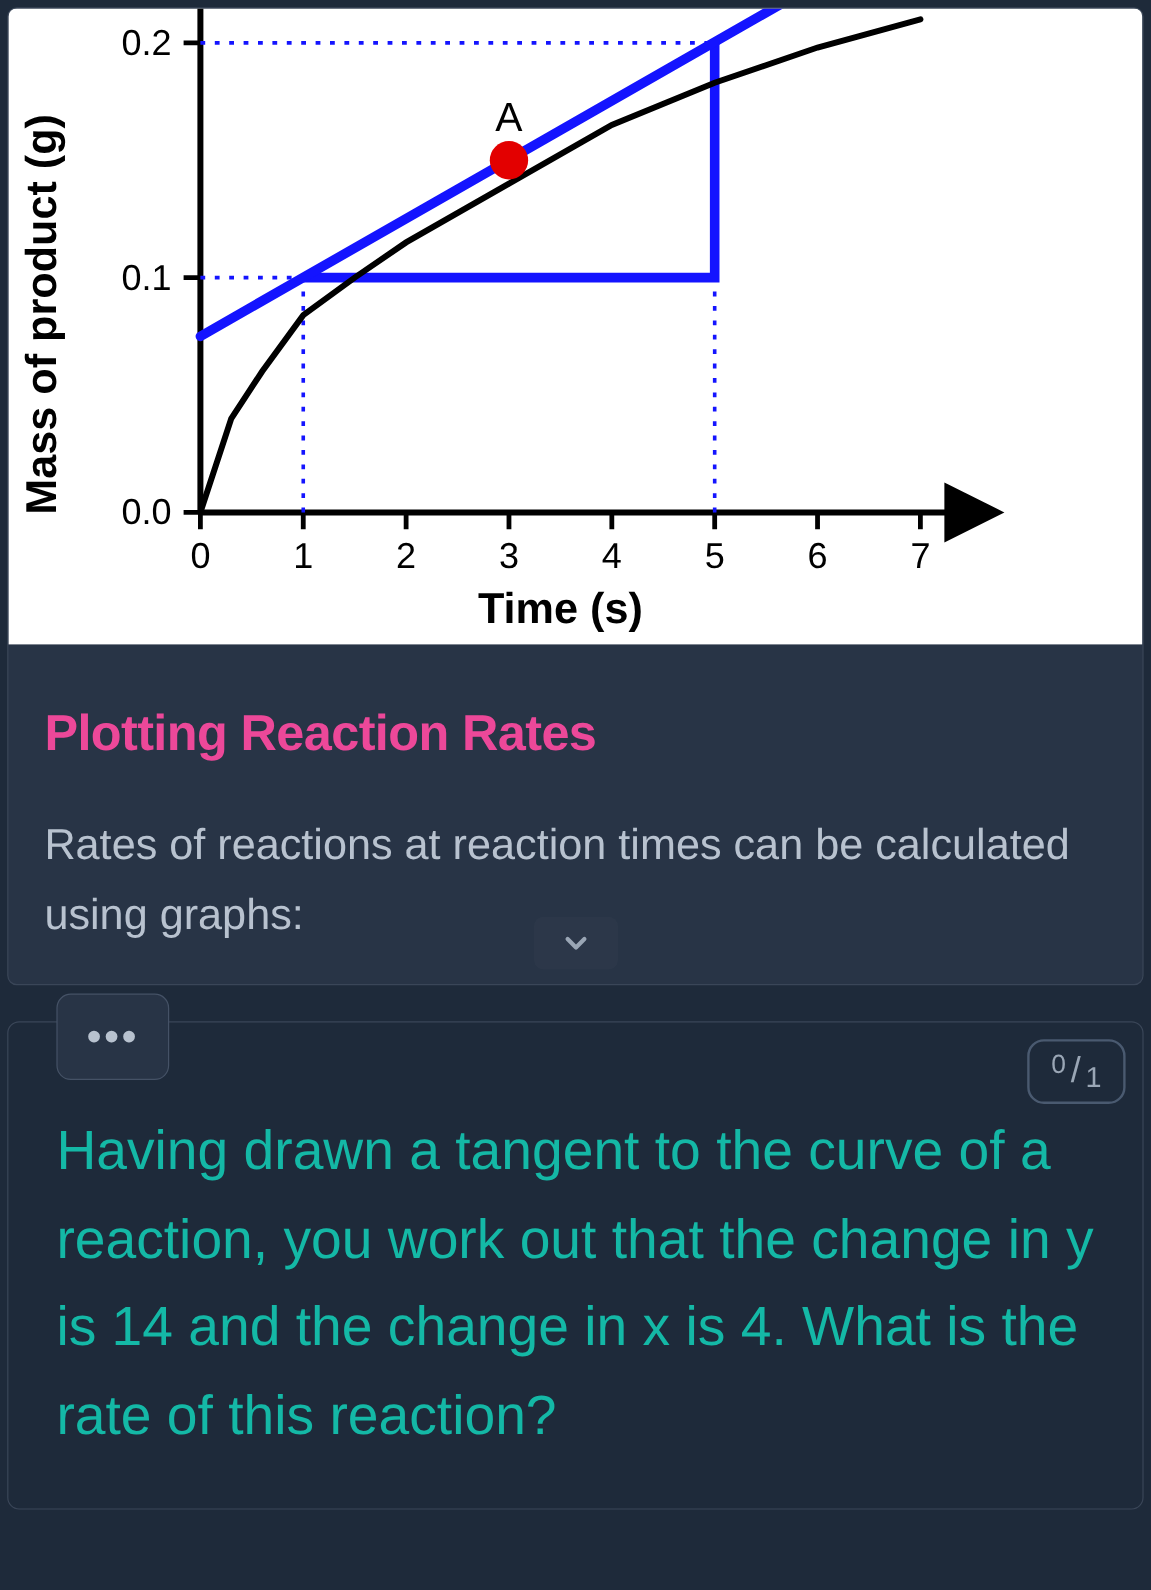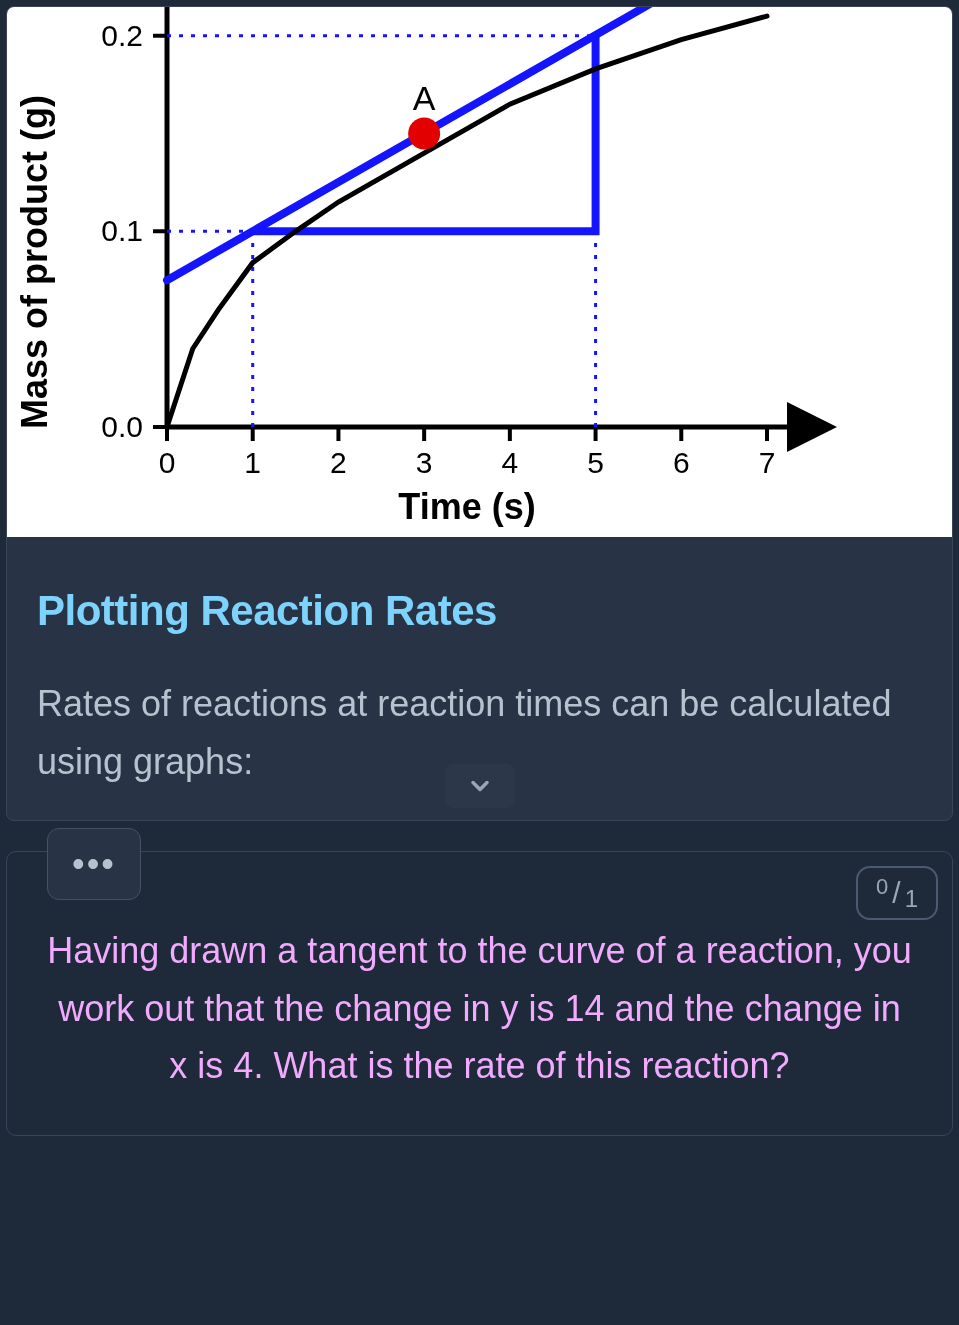--- a/index.html
+++ b/index.html
@@ -26,21 +26,21 @@
     position: relative;
   }
   .chart-area svg { display:block; }
   .info-body {
     padding: 50px 30px 30px 30px;
     position: relative;
   }
   .info-title {
     font-size: 42px;
     font-weight: 700;
-    color: #7dd3fc;
+    color: #ec4899;
     margin-bottom: 40px;
     letter-spacing: -0.5px;
   }
   .info-text {
     font-size: 36px;
     line-height: 1.6;
     color: #b8c2cf;
     font-weight: 400;
   }
   .expand-toggle {
@@ -95,24 +95,23 @@
     font-size: 26px;
     color: #9aa6b5;
     display:flex;
     align-items:center;
     gap: 4px;
   }
   .score-badge .num { font-size: 22px; position:relative; top:-6px;}
   .score-badge .den { font-size: 24px; position:relative; top:6px;}
   .score-badge .slash { font-size: 30px; }
   .question-text {
-    font-size: 36px;
+    font-size: 46px;
     line-height: 1.6;
-    color: #f0abfc;
-    text-align: center;
+    color: #14b8a6;
   }
 </style>
 </head>
 <body>
 
 <div class="info-card">
   <div class="chart-area">
     <svg id="chart-svg" viewBox="0 0 947 530" width="947" height="530">
         <defs>
           <marker id="arr" markerWidth="12" markerHeight="12" refX="2" refY="5" orient="auto">

